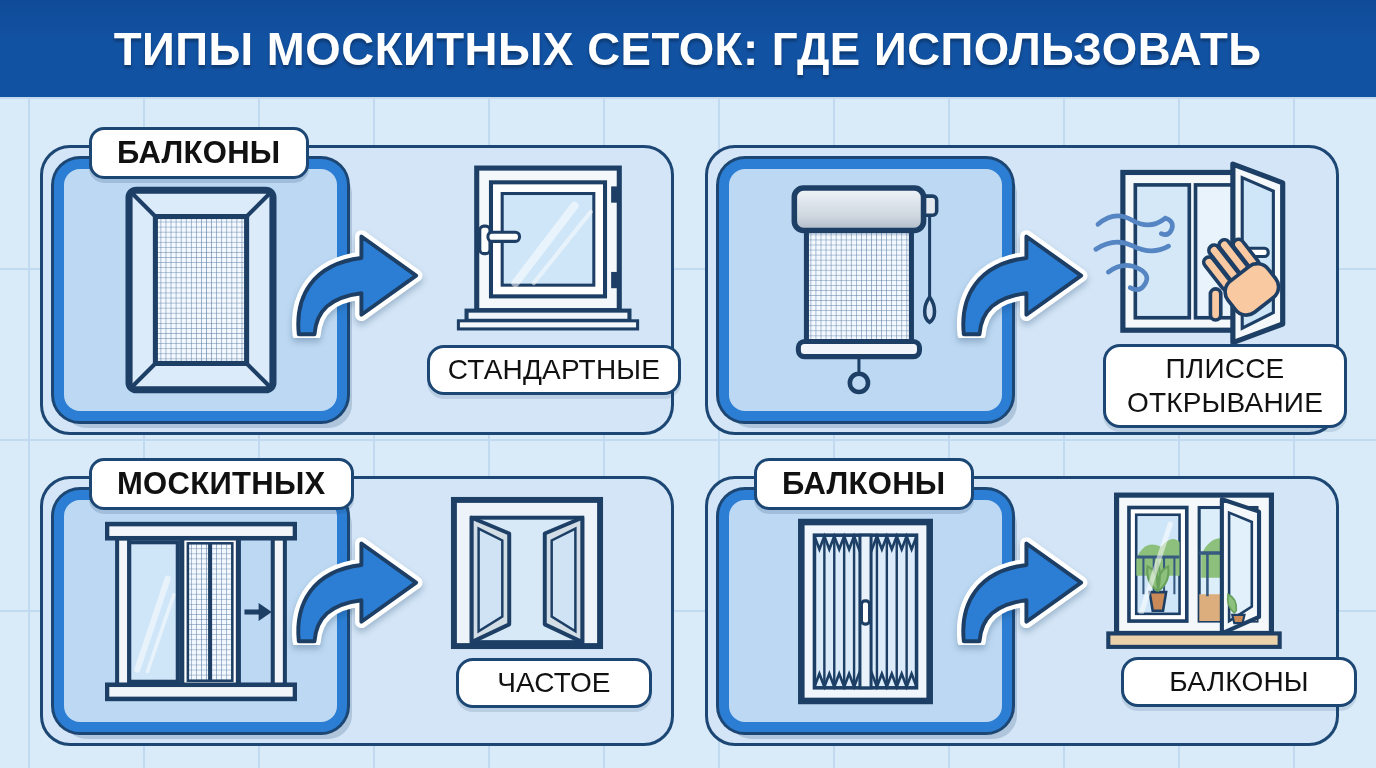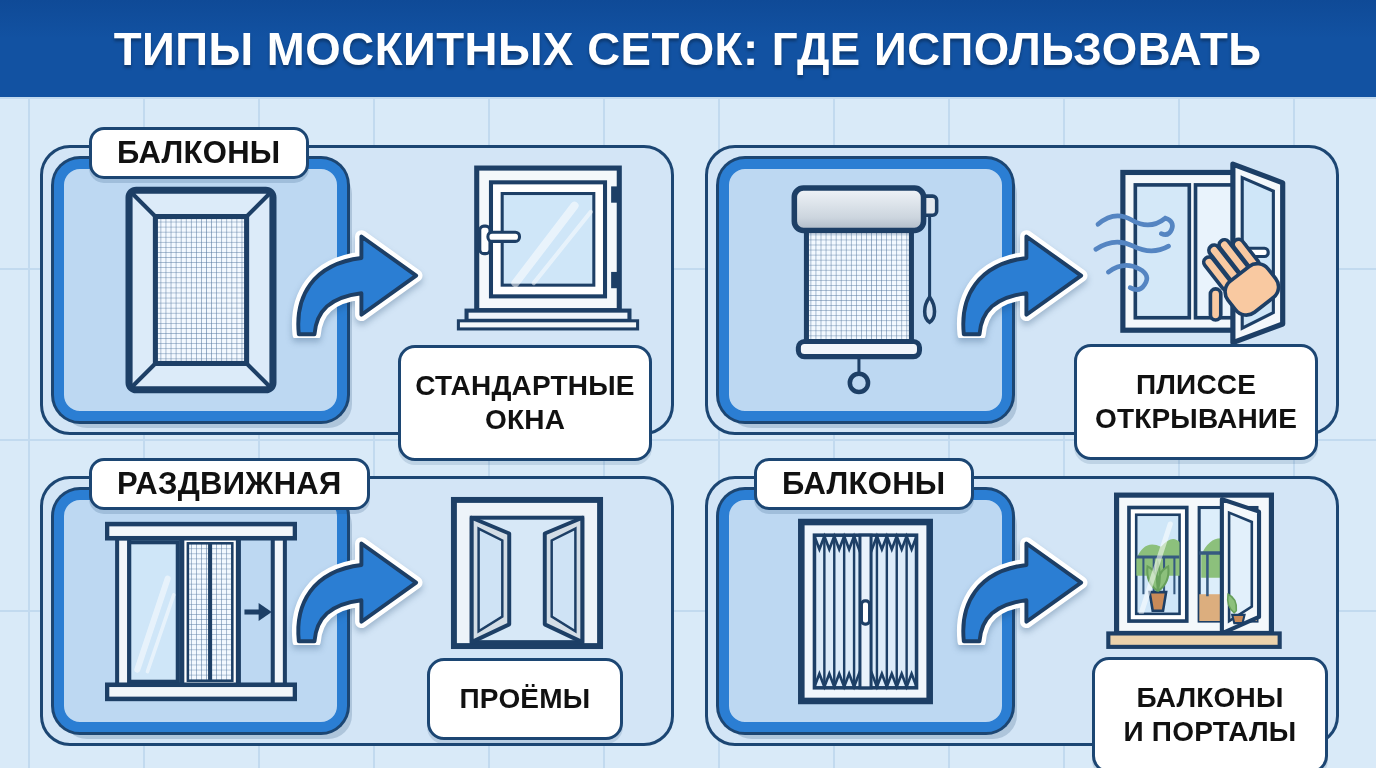--- a/index.html
+++ b/index.html
@@ -51,24 +51,25 @@
     border:3px solid var(--card_border,#1c4673);
     border-radius:15px;padding:5px 25px;
     font-size:31px;font-weight:800;color:var(--label_text,#111);
     box-shadow:0 4px 0 rgba(28,70,115,.18);
     white-space:nowrap;letter-spacing:.3px;
   }
   .use-label{
     position:absolute;z-index:4;box-sizing:border-box;
     background:var(--label_bg,#fff);
     border:3px solid var(--card_border,#1c4673);
-    border-radius:17px;padding:21px 6px;
-    font-size:28px;font-weight:700;color:var(--label_text,#111);
+    border-radius:17px;padding:5px 6px;
+    font-size:28px;font-weight:400;color:var(--label_text,#111);
     text-align:center;line-height:1.22;letter-spacing:.2px;
     box-shadow:0 4px 0 rgba(28,70,115,.14);
+    margin-left:29px;
   }
   .q1 .use-label{left:355px;top:197px;width:254px;}
   .q2 .use-label{left:366px;top:196px;width:244px;}
   .q3 .use-label{left:384px;top:179px;width:196px;}
   .q4 .use-label{left:384px;top:178px;width:236px;}
 
   .target{position:absolute;display:flex;align-items:center;justify-content:center;}
   .q1 .target{left:410px;top:16px;width:190px;height:168px;}
   .q2 .target{left:383px;top:12px;width:208px;height:192px;}
   .q3 .target{left:404px;top:15px;width:160px;height:158px;}
@@ -126,21 +127,20 @@
           <rect x="23" y="61" width="10" height="27" rx="4" fill="#ffffff" stroke="#1d3f66" stroke-width="3"></rect>
           <rect x="31" y="67" width="31" height="9" rx="4" fill="#ffffff" stroke="#1d3f66" stroke-width="3"></rect>
         </g>
         <rect x="10" y="144" width="160" height="10" fill="#eef4fa" stroke="#1d3f66" stroke-width="4"></rect>
         <rect x="2" y="154" width="176" height="8" fill="#f4f8fb" stroke="#1d3f66" stroke-width="3"></rect>
       </svg>
     </div>
 
     <div class="use-label">
       <div>СТАНДАРТНЫЕ</div>
-      <div>ОКНА</div>
     </div>
   </div>
 
   <div class="card q2">
 
     <div class="panel">
       <svg width="152" height="212" viewBox="0 0 150 210">
         <defs>
           <pattern id="meshB" width="5" height="5" patternUnits="userSpaceOnUse">
             <rect width="5" height="5" fill="#f3f9ff"></rect>
@@ -195,21 +195,21 @@
       </svg>
     </div>
 
     <div class="use-label">
       <div>ПЛИССЕ</div>
       <div>ОТКРЫВАНИЕ</div>
     </div>
   </div>
 
   <div class="card q3">
-    <div class="type-label">РАЗДВИЖНАЯ</div>
+    <div class="type-label">МОСКИТНЫХ</div>
 
     <div class="panel">
       <svg width="192" height="187" viewBox="0 0 190 185">
         <defs>
           <pattern id="meshC" width="5" height="5" patternUnits="userSpaceOnUse">
             <rect width="5" height="5" fill="#f3f9ff"></rect>
             <path d="M 5 0 L 0 0 0 5" fill="none" stroke="#54779f" stroke-width="1"></path>
           </pattern>
         </defs>
         <rect x="12" y="20" width="12" height="146" fill="#f2f6fa" stroke="#1d3f66" stroke-width="4"></rect>
@@ -245,21 +245,21 @@
           <polygon points="31,35 55,47 55,124 31,139" fill="#cfe3f5" stroke="#1d3f66" stroke-width="2.5"></polygon>
         </g>
         <g>
           <polygon points="136,24 98,40 98,132 136,150" fill="#d3dde6" stroke="#1d3f66" stroke-width="4" stroke-linejoin="round"></polygon>
           <polygon points="129,35 105,47 105,124 129,139" fill="#cfe3f5" stroke="#1d3f66" stroke-width="2.5"></polygon>
         </g>
       </svg>
     </div>
 
     <div class="use-label">
-      <div>ПРОЁМЫ</div>
+      <div>ЧАСТОЕ</div>
     </div>
   </div>
 
   <div class="card q4">
     <div class="type-label">БАЛКОНЫ</div>
 
     <div class="panel">
       <svg width="137" height="187" viewBox="0 0 135 185">
         <rect x="4" y="4" width="127" height="177" fill="#f0f6fc" stroke="#1d3f66" stroke-width="6.5"></rect>
         <rect x="17" y="17" width="101" height="151" fill="#dcebf9" stroke="#1d3f66" stroke-width="3.5"></rect>
@@ -330,17 +330,16 @@
           <polygon points="119,21 141,30 141,112 119,126" fill="#e2f0fb" stroke="#1d3f66" stroke-width="2.5"></polygon>
           <path d="M124,118 q-8,-6 -6,-18 q9,4 8,16 z" fill="#8cc07c" stroke="#67a05b" stroke-width="1.5"></path>
           <path d="M122,120 L134,120 L132,128 L124,128 Z" fill="#c98a58" stroke="#1d3f66" stroke-width="2"></path>
         </g>
         <rect x="2" y="138" width="166" height="13" fill="#ecd2ab" stroke="#1d3f66" stroke-width="4"></rect>
       </svg>
     </div>
 
     <div class="use-label">
       <div>БАЛКОНЫ</div>
-      <div>И ПОРТАЛЫ</div>
     </div>
   </div>
 
 </div>
 
 </body></html>

